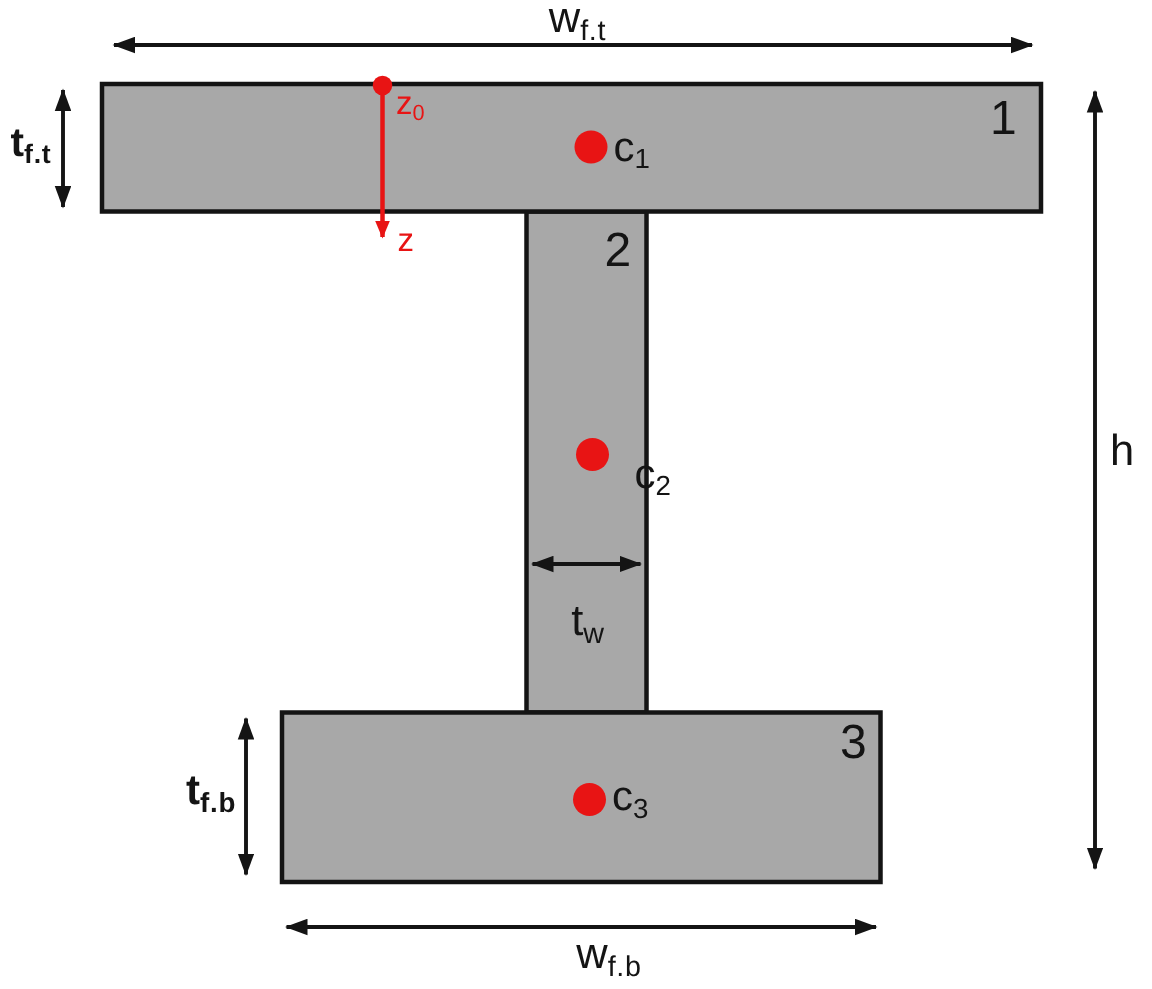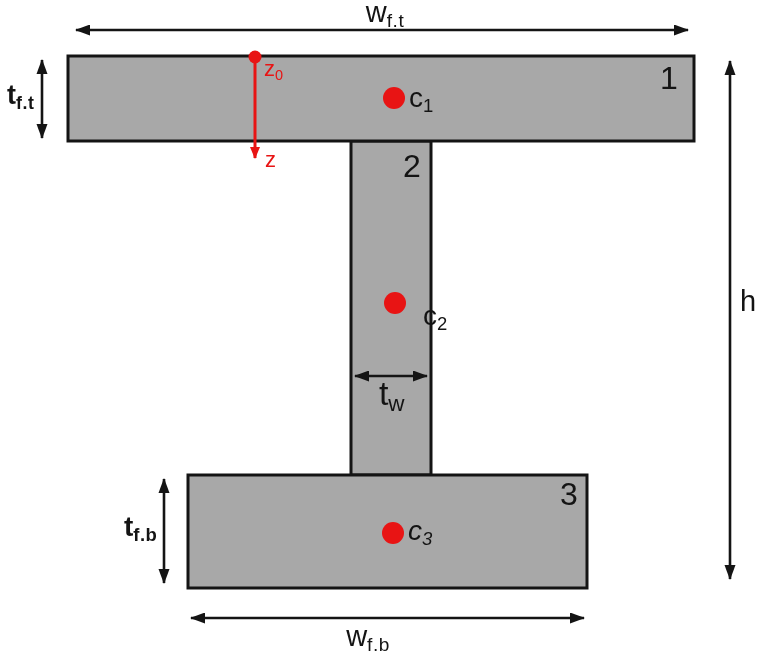--- a/index.html
+++ b/index.html
@@ -96,33 +96,33 @@
     <circle class="dot" cx="395" cy="303" r="11"></circle>
     <circle class="dot" cx="393" cy="533" r="11"></circle>
   </svg>
 
   <div class="lbl center-x" style="left:385px; top:-2px;"><span>w</span><span class="sub">f.t</span></div>
 
   <div class="lbl" style="left:7px; top:82px; font-size:27px;font-weight:bold;"><span>t</span><span class="sub">f.t</span></div>
 
   <div class="lbl" style="left:740px; top:287px;"><span>h</span></div>
 
-  <div class="lbl center-x" style="left:392px; top:376px; font-size:34px;"><span>t</span><span class="sub">w</span></div>
+  <div class="lbl center-x" style="left:392px; top:400px; font-size:29px;"><span>t</span><span class="sub">w</span></div>
 
   <div class="lbl" style="left:124px; top:513px; font-size:28px;font-weight:bold;"><span>t</span><span class="sub">f.b</span></div>
 
-  <div class="lbl center-x" style="left:368px; top:622px;text-align:center;"><span>w</span><span class="sub">f.b</span></div>
+  <div class="lbl center-x" style="left:406px; top:622px;text-align:center;"><span>w</span><span class="sub">f.b</span></div>
 
   <div class="lbl red-lbl" style="left:264px; top:58px;"><span>z</span><span class="sub">0</span></div>
 
   <div class="lbl red-lbl" style="left:265px; top:149px;"><span>z</span></div>
 
   <div class="lbl c-lbl" style="left:409px; top:84px;text-align:right;"><span>c</span><span class="sub">1</span></div>
 
   <div class="lbl c-lbl" style="left:405px; top:302px;margin-left:18px;"><span>c</span><span class="sub">2</span></div>
 
-  <div class="lbl c-lbl" style="left:408px; top:517px;font-style:italic;"><span>c</span><span class="sub">3</span></div>
+  <div class="lbl c-lbl" style="left:408px; top:517px;"><span>c</span><span class="sub">3</span></div>
 
   <div class="lbl part-num" style="left:660px; top:62px;">1</div>
   <div class="lbl part-num" style="left:403px; top:150px;">2</div>
   <div class="lbl part-num" style="left:560px; top:478px;">3</div>
 
 </div>
 
 </body></html>

